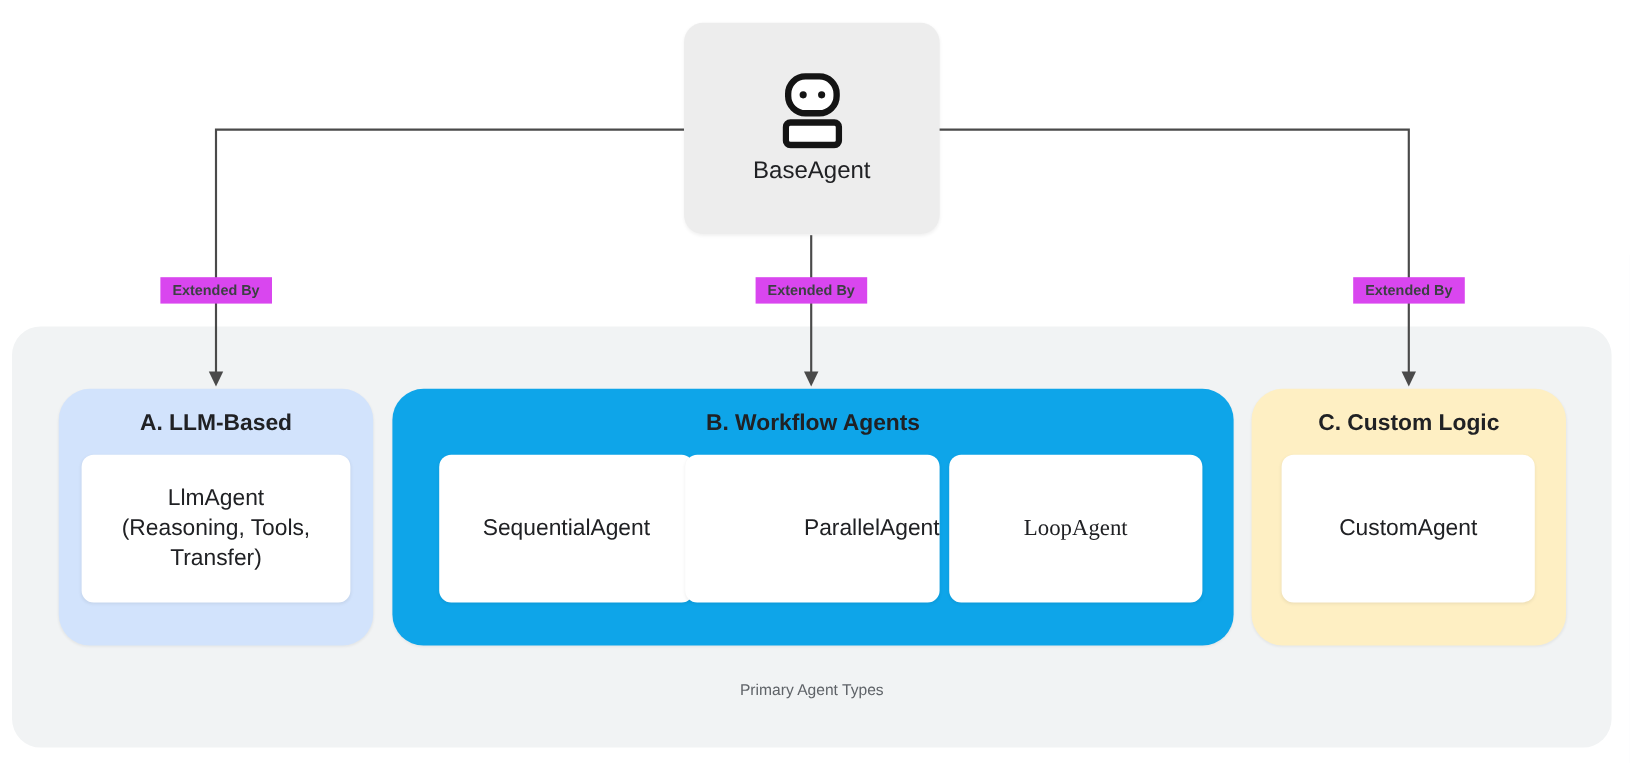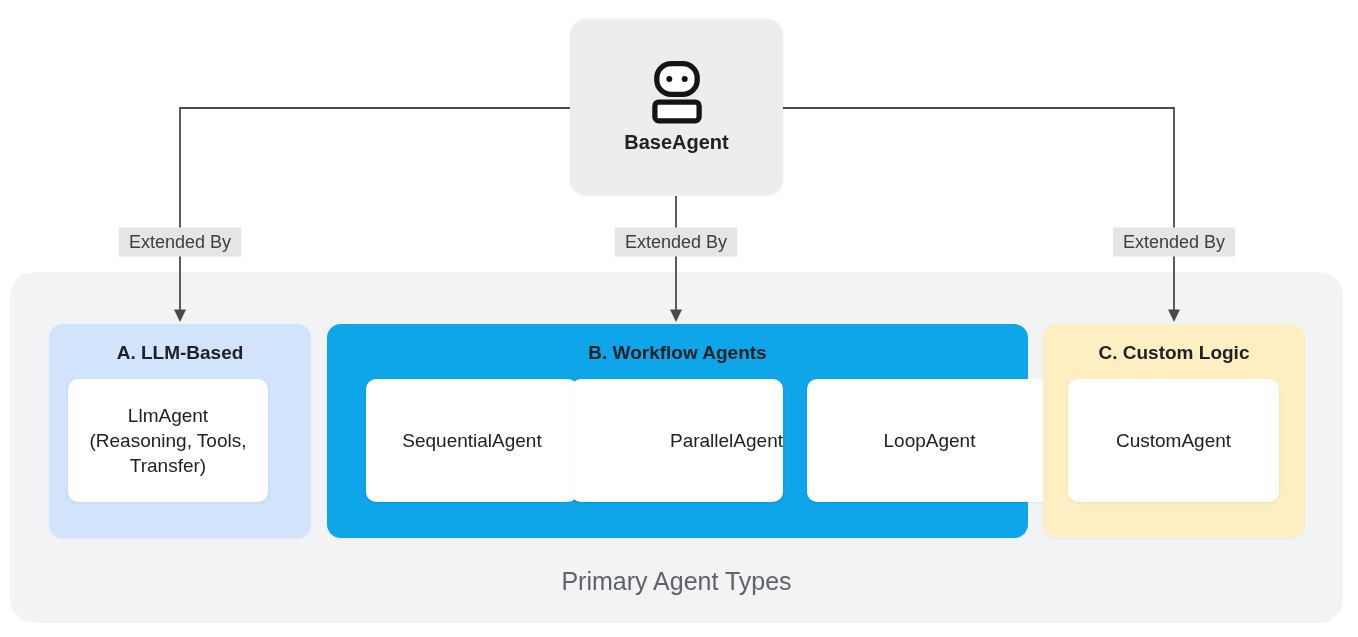--- a/index.html
+++ b/index.html
@@ -26,29 +26,29 @@
     position:absolute;
     left:10px; top:272px;
     width:1333px; height:351px;
     background:#f1f3f4;
     border-radius:24px;
   }
   .caption{
     position:absolute;
     left:0; right:0; top:295px;
     text-align:center;
-    font-size:25px;
+    font-size:13px;
     color:var(--caption);
   }
   
   .group{
     position:absolute;
     top:324px;
     height:214px;
-    border-radius:14px;
+    border-radius:26px;
     box-shadow:0 1px 2px rgba(0,0,0,0.05);
   }
   .group-llm{ left:49px;  width:262px; background:#d2e3fc;}
   .group-wf { left:327px; width:701px; background:#ceead6;}
   .group-cl { left:1043px;width:262px; background:#feefc3;}
   .group-title{
     position:absolute;
     left:0; right:0; top:18px;
     text-align:center;
     font-size:19px;
@@ -67,42 +67,42 @@
     align-items:center;
     justify-content:center;
     text-align:center;
   }
   .agent-name{
     font-size:19px;
     line-height:1.32;
     color:var(--heading);
     white-space:pre-line;
   }
-  .card-llm {left:19px;  width:200px;}
+  .card-llm {left:19px;  width:224px;}
   .card-seq {left:19px;  width:212px;margin-left:20px;}
   .card-par {left:244px; width:212px;justify-content:flex-end;}
-  .card-loop{left:480px; width:245px;}
+  .card-loop{left:464px; width:211px;font-family:Liberation Serif, serif;}
   .card-cust{left:25px;  width:211px;text-align:center;}
   
   .base-node{
     position:absolute;
     left:570px; top:19px;
     width:213px; height:176px;
     background:#ededed;
     border-radius:16px;
     box-shadow:0 1px 3px rgba(0,0,0,0.06);
     display:flex;
     flex-direction:column;
     align-items:center;
     justify-content:center;
     gap:7px;
   }
   .base-label{
     font-size:20px;
-    font-weight:700;
+    font-weight:400;
     color:var(--heading);
     text-align:right;
   }
   .robot{display:block}
   
   .connectors{
     position:absolute;
     left:0; top:0;
     width:1358px; height:637px;
     pointer-events:none;
@@ -113,25 +113,26 @@
     fill:none;
   }
   .connectors polygon.head{
     fill:var(--line);
   }
   
   .edge-label{
     position:absolute;
     top:242px;
     transform:translate(-50%,-50%);
-    background:#e5e5e5;
+    background:#d946ef;
     padding:4px 10px;
-    font-size:18px;
+    font-size:12px;
     color:var(--edge-text);
     white-space:nowrap;
+    font-weight:bold;
   }
   .edge-left  {left:180px;}
   .edge-mid   {left:676px;}
   .edge-right {left:1174px;}
 </style>
 </head>
 <body>
 
 <div class="canvas">
 

